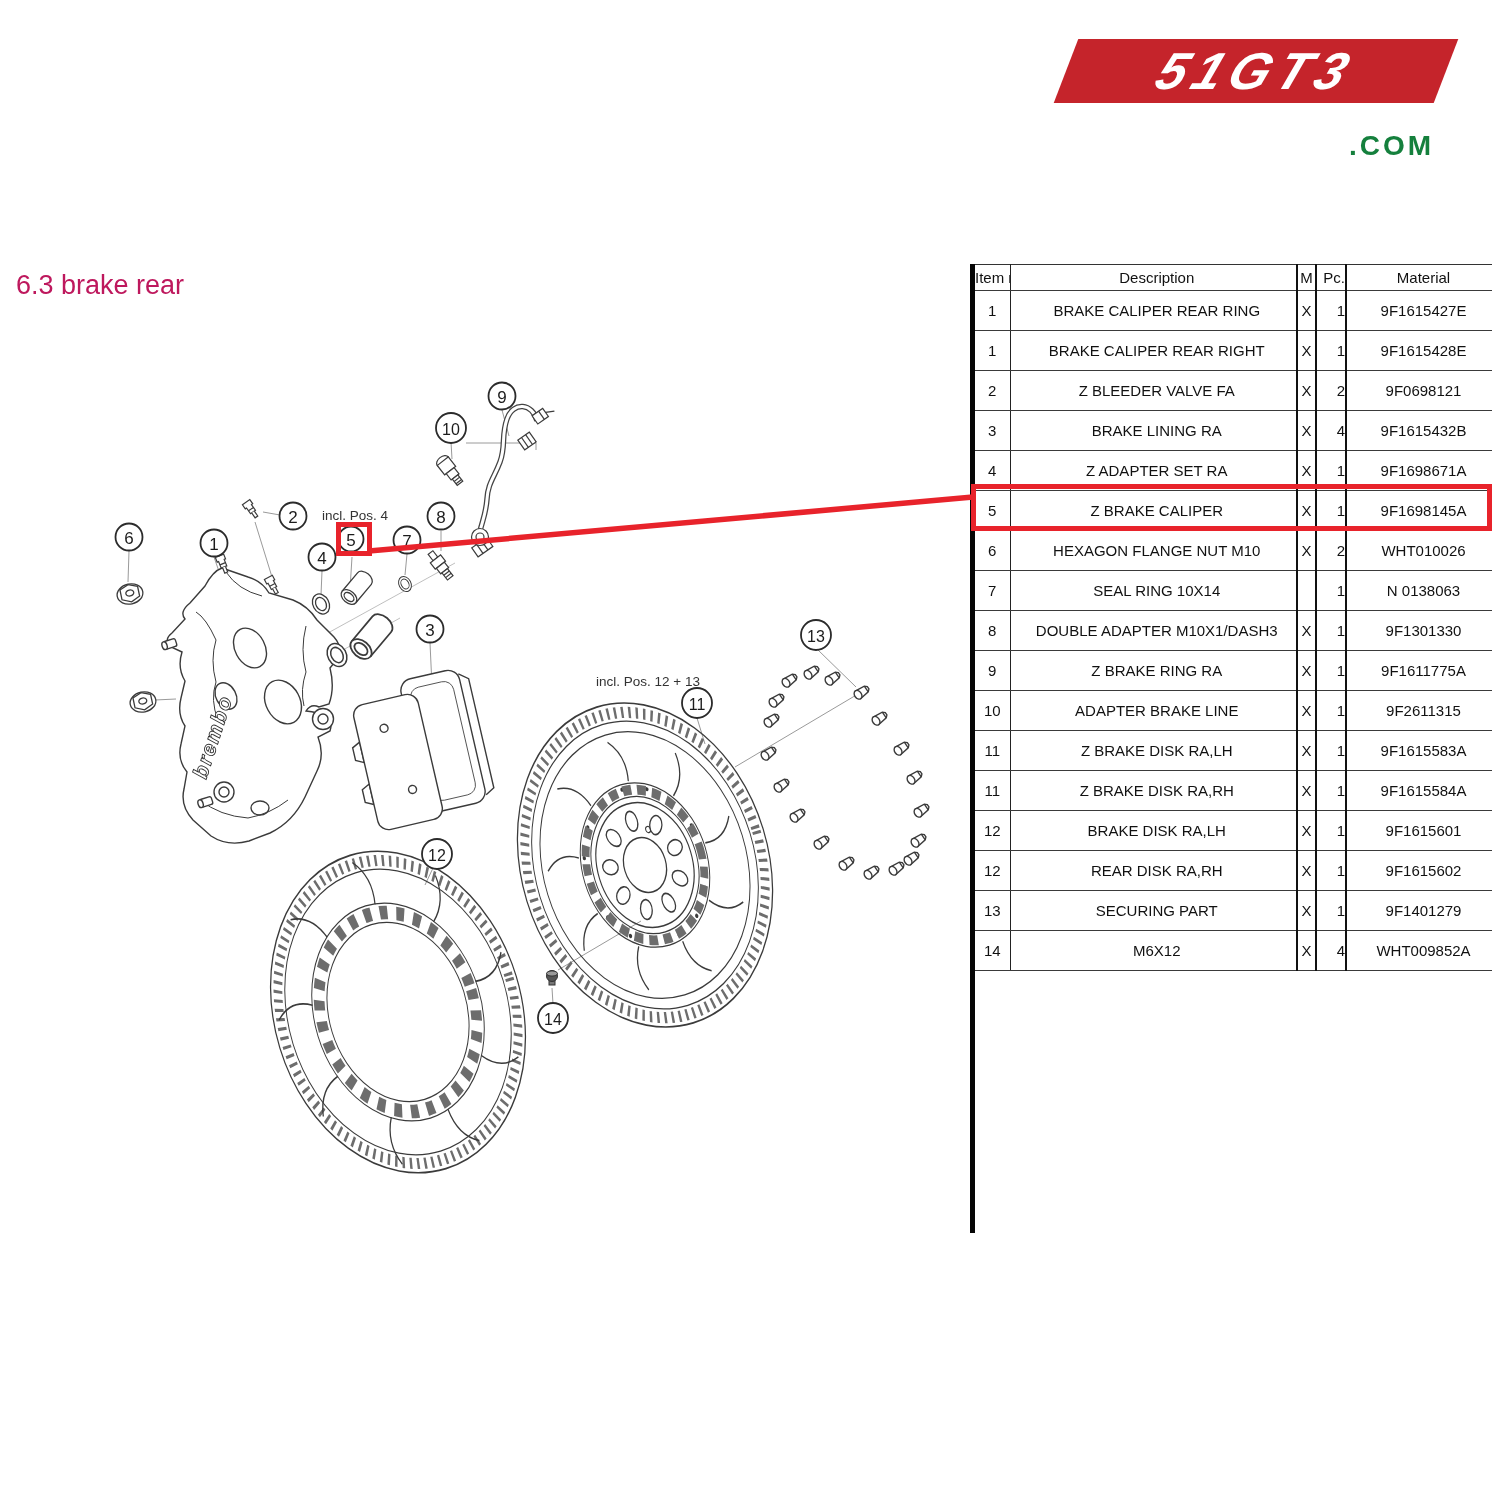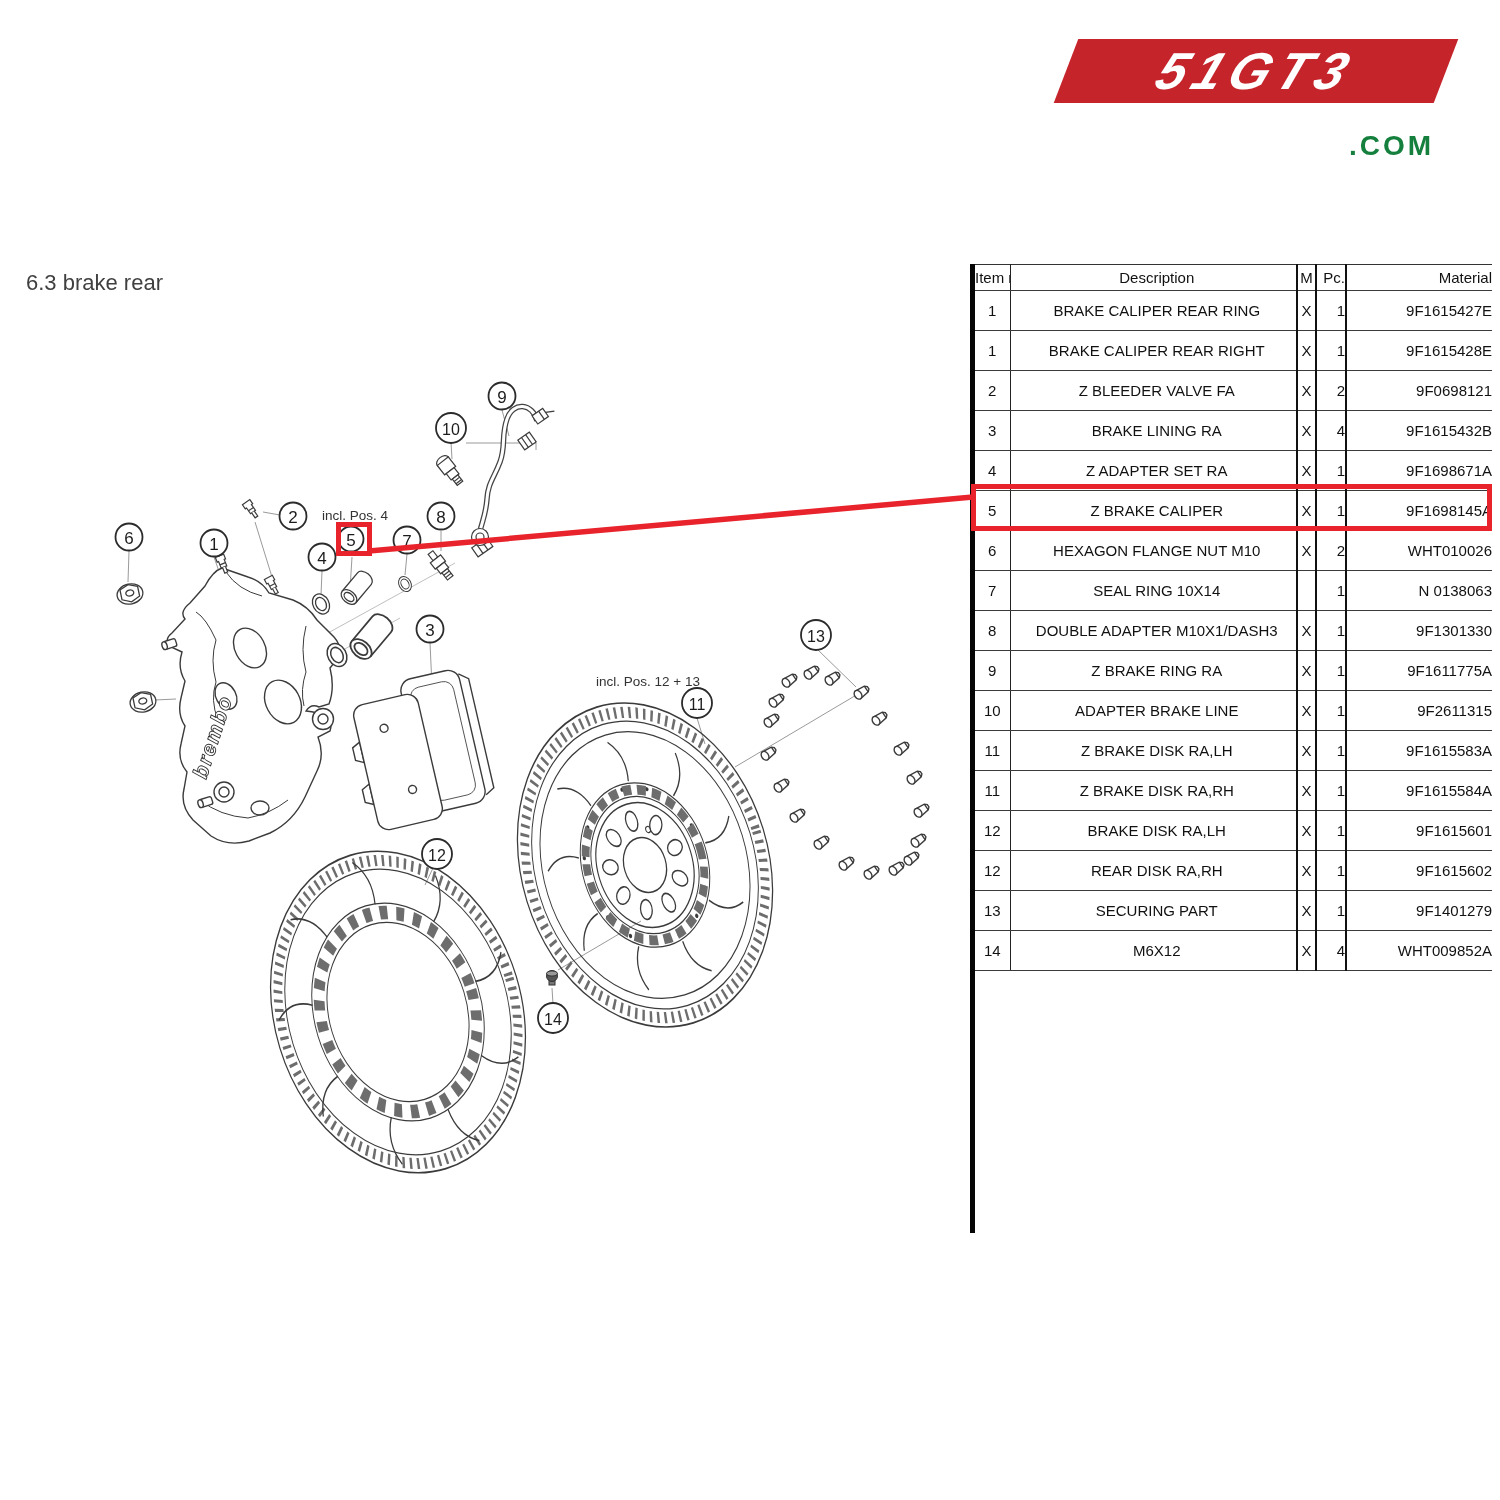--- a/index.html
+++ b/index.html
@@ -9,21 +9,21 @@
   
   .logo-band{position:absolute;left:1066px;top:39px;width:380px;height:64px;
              background:#c5242b;transform:skewX(-21deg);
              display:flex;align-items:center;justify-content:center;}
   .logo-band span{color:#ffffff;font-weight:bold;font-style:italic;
                   font-size:52px;letter-spacing:7px;line-height:1;}
   .logo-tld{position:absolute;left:1349px;top:114px;font-size:28px;
             font-weight:bold;color:#15803d;letter-spacing:3px;margin-top:16px;}
 
   
-  .title{position:absolute;left:26px;top:270px;font-size:22px;color:#404040;}
+  .title{position:absolute;left:16px;top:270px;font-size:27px;color:#be185d;}
 
   
   .diagram{position:absolute;left:0;top:330px;width:980px;height:950px;}
   .co circle{fill:#fff;stroke:#2b2b2b;stroke-width:1.8;}
   .co text{font-size:17px;fill:#1c1c1c;text-anchor:middle;dominant-baseline:central;}
   .co.small text{font-size:16px;}
   .note{font-size:13.5px;fill:#333;}
   .brand{font-size:21px;font-weight:bold;font-style:italic;fill:#ffffff;
          stroke:#333;stroke-width:0.9px;letter-spacing:1.5px;}
 
@@ -33,21 +33,21 @@
               border-collapse:collapse;table-layout:fixed;}
   table.parts td,table.parts th{border-bottom:1.2px solid #3a3a3a;font-size:15px;
               color:#111;padding:0;overflow:hidden;white-space:nowrap;font-weight:normal;}
   table.parts tr{height:40px;}
   table.parts tr.hdr{height:26px;}
   table.parts tr.hdr th{border-top:1.4px solid #333;}
   .ci{text-align:center;border-right:1.5px solid #222;}
   .cd{text-align:center;padding-left:7px !important;border-right:2.5px solid #111;}
   .cm{text-align:center;border-right:2.5px solid #111;}
   .cp{text-align:right;border-right:2.5px solid #111;}
-  .cmat{text-align:right;padding-left:8px !important;}
+  .cmat{text-align:center;padding-left:8px !important;}
   th.ci{font-size:9px;}
 
   
   .overlay{position:absolute;left:0;top:0;width:1500px;height:1500px;pointer-events:none;z-index:4;}
   .hl-box{position:absolute;left:336px;top:522px;width:26px;height:24px;
           border:5px solid #e8232b;z-index:5;}
   .hl-row{position:absolute;left:971px;top:484px;width:511px;height:37px;
           border:5px solid #e8232b;z-index:5;}
 </style>
 </head>

